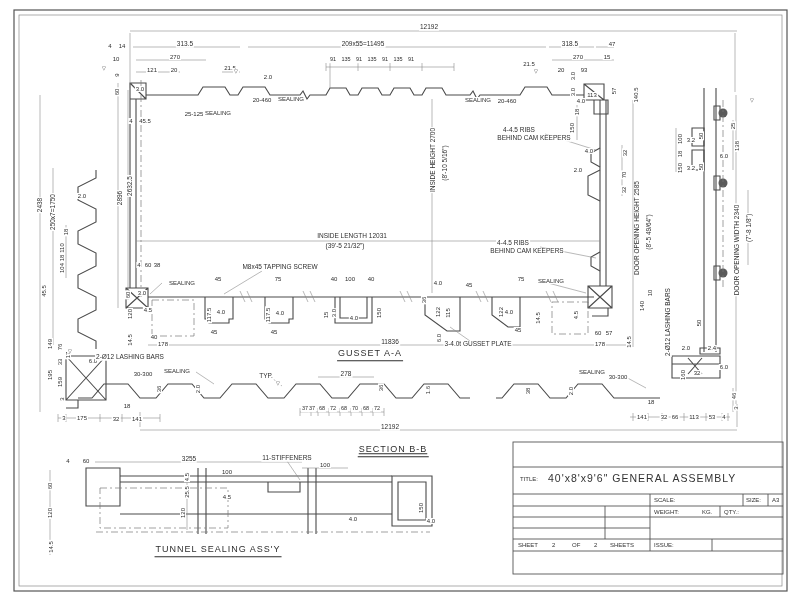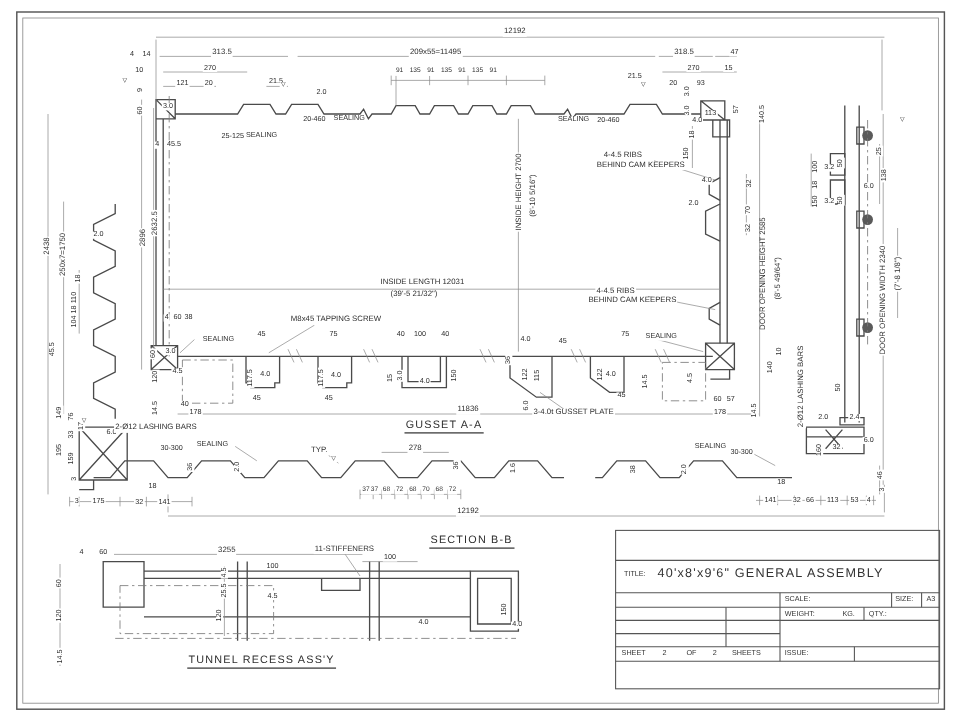--- a/index.html
+++ b/index.html
@@ -289,38 +289,38 @@
       <span class="ann" style="left: 322px; top: 409px; font-size: 5.5px;">68</span>
       <span class="ann" style="left: 333px; top: 409px; font-size: 5.5px;">72</span>
       <span class="ann" style="left: 344px; top: 409px; font-size: 5.5px;">68</span>
       <span class="ann" style="left: 355px; top: 409px; font-size: 5.5px;">70</span>
       <span class="ann" style="left: 366px; top: 409px; font-size: 5.5px;">68</span>
       <span class="ann" style="left: 377px; top: 409px; font-size: 5.5px;">72</span>
       <span class="ann rot" style="left: 428px; top: 390px;">1.6</span>
       <span class="ann rot" style="left: 528px; top: 391px;">38</span>
       <span class="ann rot" style="left: 571px; top: 391px;">2.0</span>
       <span class="ann" style="left: 390px; top: 427px; font-size: 6.5px;">12192</span>
-      <span class="ann u" style="left: 393px; top: 451px; font-size: 9px;">SECTION B-B</span>
+      <span class="ann u" style="left: 393px; top: 451px; font-size: 9px; text-decoration: underline;">SECTION B-B</span>
       <span class="ann" style="left: 68px; top: 461px;">4</span>
       <span class="ann" style="left: 86px; top: 461px;">60</span>
       <span class="ann" style="left: 189px; top: 459px; font-size: 6.5px;">3255</span>
       <span class="ann" style="left: 287px; top: 458px; font-size: 6.5px;">11-STIFFENERS</span>
       <span class="ann" style="left: 325px; top: 465px;">100</span>
       <span class="ann" style="left: 227px; top: 472px;">100</span>
       <span class="ann rot" style="left: 50px; top: 486px;">60</span>
       <span class="ann rot" style="left: 50px; top: 513px;">120</span>
       <span class="ann rot" style="left: 51px; top: 547px;">14.5</span>
       <span class="ann rot" style="left: 187px; top: 477px;">4.5</span>
       <span class="ann rot" style="left: 187px; top: 492px;">25.5</span>
       <span class="ann" style="left: 227px; top: 497px;">4.5</span>
       <span class="ann rot" style="left: 183px; top: 513px;">120</span>
       <span class="ann rot" style="left: 421px; top: 508px;">150</span>
       <span class="ann" style="left: 431px; top: 521px;">4.0</span>
       <span class="ann" style="left: 353px; top: 519px;">4.0</span>
-      <span class="ann u" style="left: 218px; top: 551px; font-size: 9px;">TUNNEL RECESS ASS'Y</span>
+      <span class="ann u" style="left: 218px; top: 551px; font-size: 9px;">TUNNEL SEALING ASS'Y</span>
       <span class="ann" style="left: 104px; top: 68px; font-size: 5px;">▽</span>
       <span class="ann" style="left: 236px; top: 71px; font-size: 5px;">▽</span>
       <span class="ann" style="left: 536px; top: 71px; font-size: 5px;">▽</span>
       <span class="ann" style="left: 70px; top: 351px; font-size: 5px;">▽</span>
       <span class="ann" style="left: 752px; top: 100px; font-size: 5px;">▽</span>
       <span class="ann" style="left: 278px; top: 383px; font-size: 5px;">▽</span>
     </div>
 
   <div>
     <span class="tb-text" style="left:520px;top:476px;font-size:6px">TITLE:</span>

